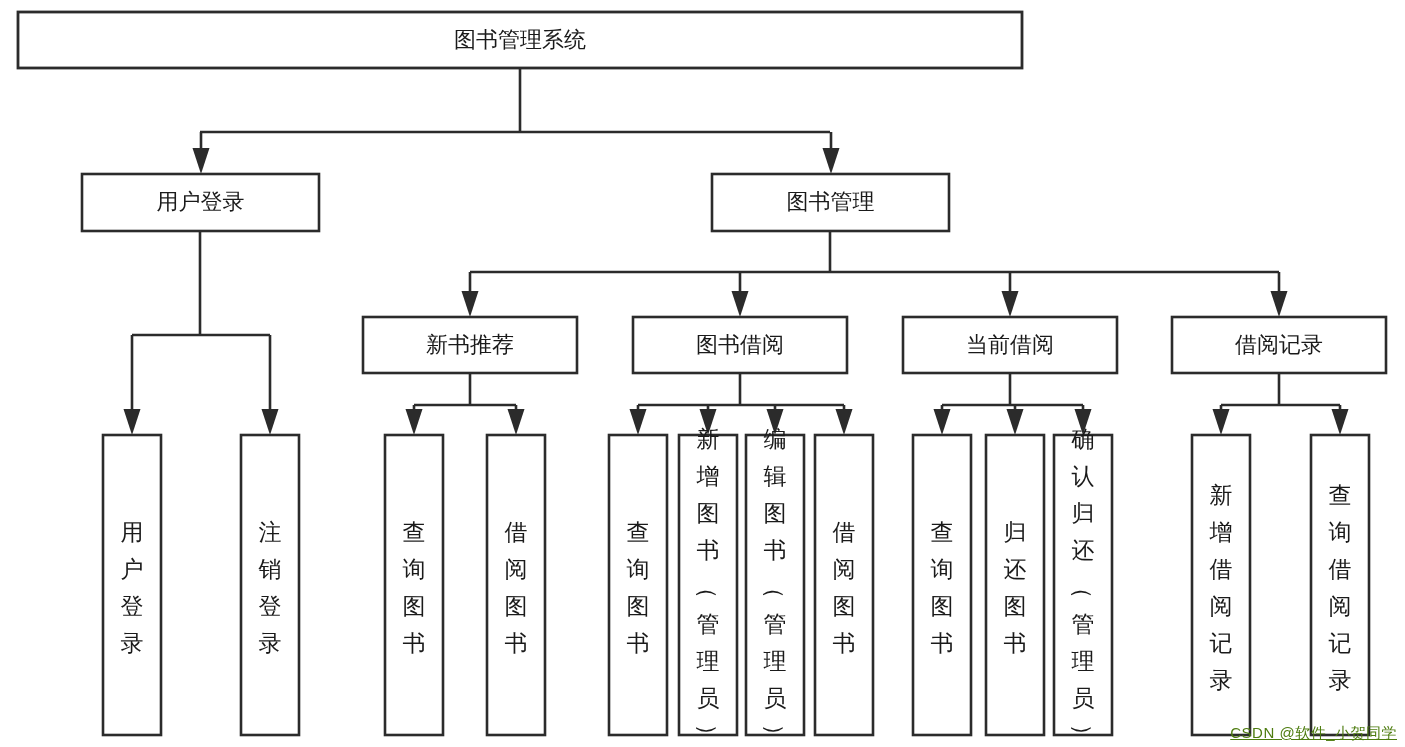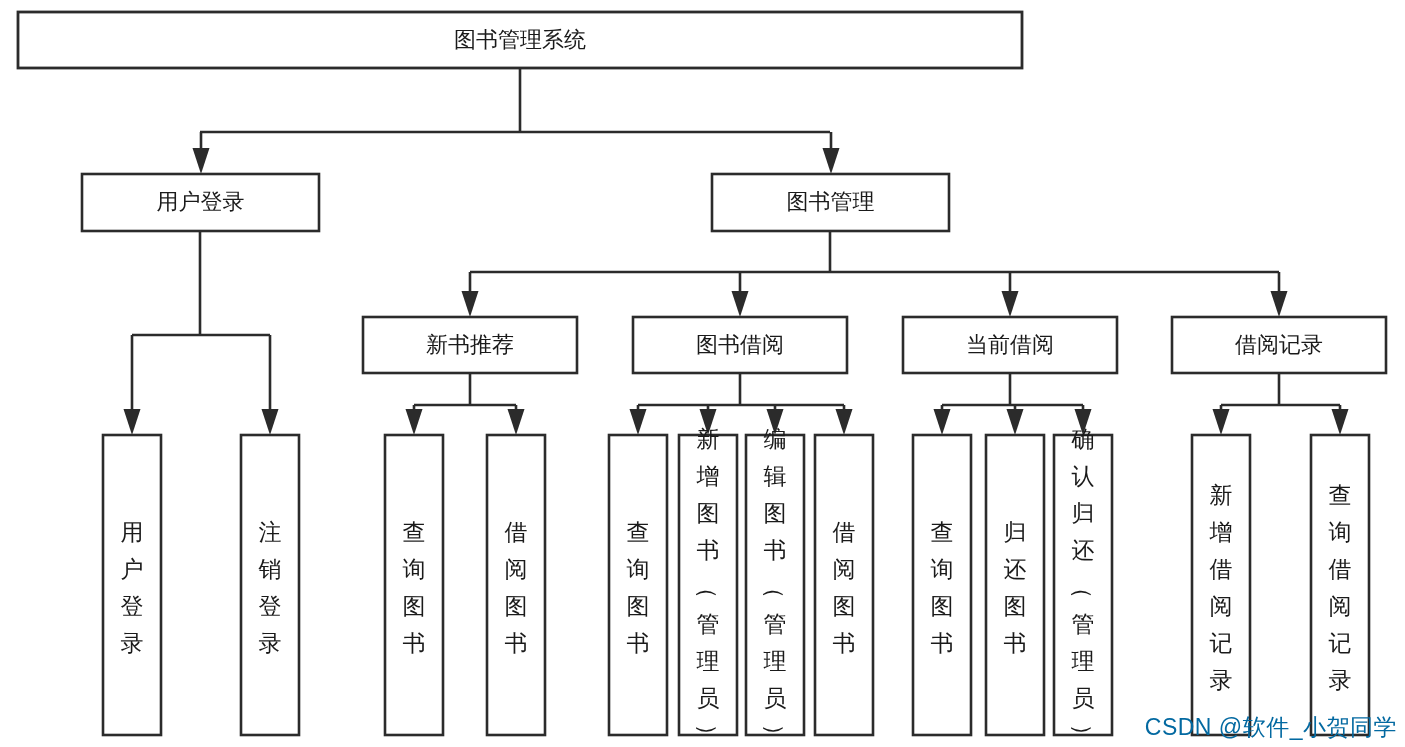--- a/index.html
+++ b/index.html
@@ -65,25 +65,26 @@
     font-family: "Liberation Sans", "DejaVu Sans", sans-serif;
     font-size: 23px;
     fill: #1a1a1a;
     text-anchor: middle;
   }
   .watermark {
     position: absolute;
     right: 8px;
     bottom: 4px;
     font-family: "Liberation Sans", "DejaVu Sans", sans-serif;
-    font-size: 23px;
-    color: #0369a1;
+    font-size: 15px;
+    color: #4d7c0f;
     letter-spacing: 0.5px;
     white-space: nowrap;
     user-select: none;
+    text-decoration: underline;
   }
 </style>
 </head>
 <body>
 
 <div id="diagram-root">
 
   <svg class="diagram-canvas" viewBox="0 0 1405 747" xmlns="http://www.w3.org/2000/svg">
     <g id="connector-layer">
         <g>

